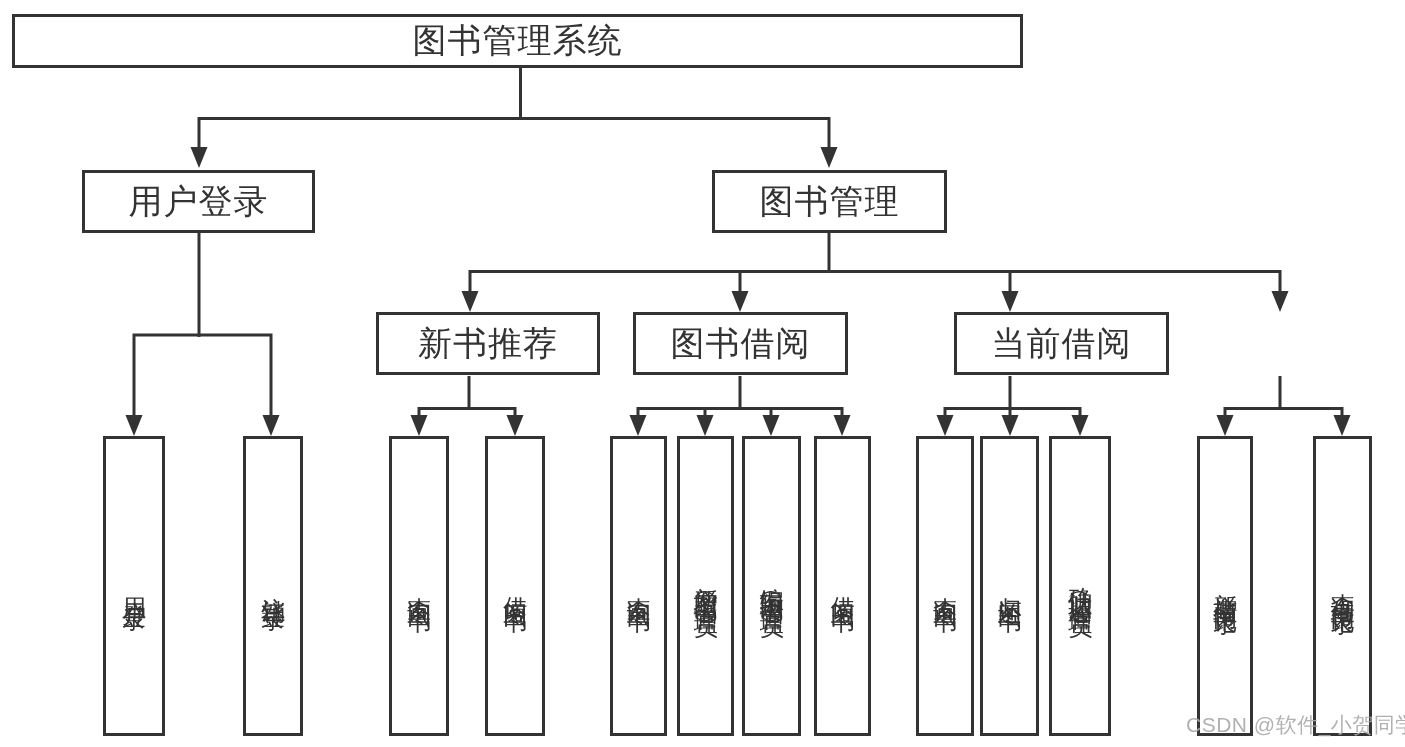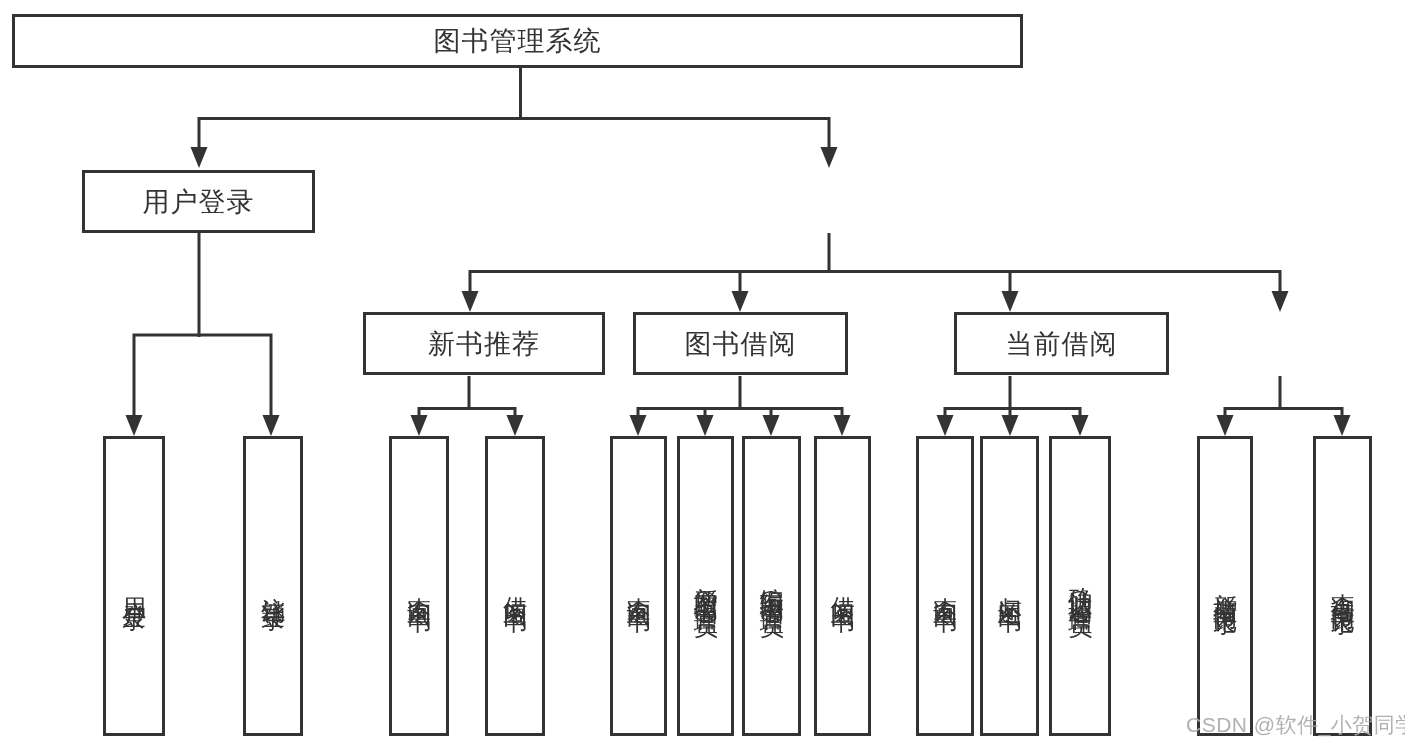--- a/index.html
+++ b/index.html
@@ -15,21 +15,21 @@
     font-family:"Liberation Sans","DejaVu Sans",sans-serif;overflow:hidden;
   }
   .wires{position:absolute;left:0;top:0;}
   .wire{stroke:var(--line-color);stroke-width:3;fill:none;}
   .head{fill:var(--line-color);stroke:none;}
   .box{
     position:absolute;box-sizing:border-box;background:var(--box-bg);
     border:3px solid var(--line-color);color:var(--text-color);
     display:flex;align-items:center;justify-content:center;z-index:2;
   }
-  .horiz{font-size:27px;letter-spacing:1px;white-space:nowrap;}
+  .horiz{font-size:34px;letter-spacing:1px;white-space:nowrap;}
   .vert{
     writing-mode:vertical-lr;text-orientation:mixed;
     font-size:24px;letter-spacing:4px;line-height:1.1;
   }
   .watermark{
     position:absolute;left:1186px;top:711px;z-index:10;
     color:var(--watermark-color);font-size:21px;letter-spacing:0.5px;
     opacity:0.9;white-space:nowrap;
   }
 </style>
@@ -77,22 +77,23 @@
       M936.5 415 H953.5 L945 436 Z
       M1001.5 415 H1018.5 L1010 436 Z
       M1071.5 415 H1088.5 L1080 436 Z
       M1216.5 415 H1233.5 L1225 436 Z
       M1333.5 415 H1350.5 L1342 436 Z"></path>
   </svg>
 
   <div class="box horiz" style="left:12px;top:14px;width:1011px;height:54px">图书管理系统</div>
 
   <div class="box horiz" style="left:82px;top:170px;width:233px;height:63px">用户登录</div>
+  <div class="box horiz" style="left:712px;top:170px;width:235px;height:63px">图书管理</div>
 
-  <div class="box horiz" style="left:363px;top:312px;width:242px;height:63px">新书推荐</div>
+  <div class="box horiz" style="left:376px;top:312px;width:224px;height:63px">新书推荐</div>
   <div class="box horiz" style="left:633px;top:312px;width:215px;height:63px">图书借阅</div>
   <div class="box horiz" style="left:954px;top:312px;width:215px;height:63px">当前借阅</div>
 
   <div class="box vert" style="left:103px;top:436px;width:62px;height:300px">用户登录</div>
   <div class="box vert" style="left:243px;top:436px;width:60px;height:300px">注销登录</div>
 
   <div class="box vert" style="left:389px;top:436px;width:60px;height:300px">查询图书</div>
   <div class="box vert" style="left:485px;top:436px;width:60px;height:300px">借阅图书</div>
 
   <div class="box vert" style="left:610px;top:436px;width:57px;height:300px">查询图书</div>

